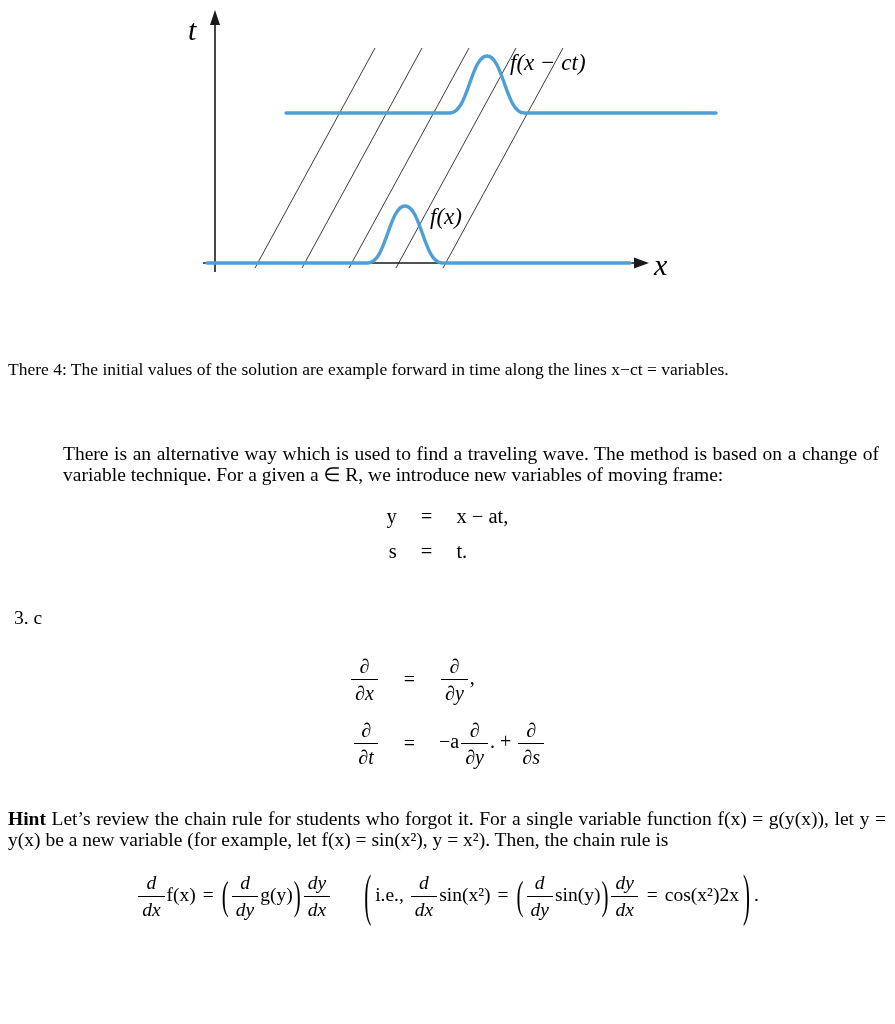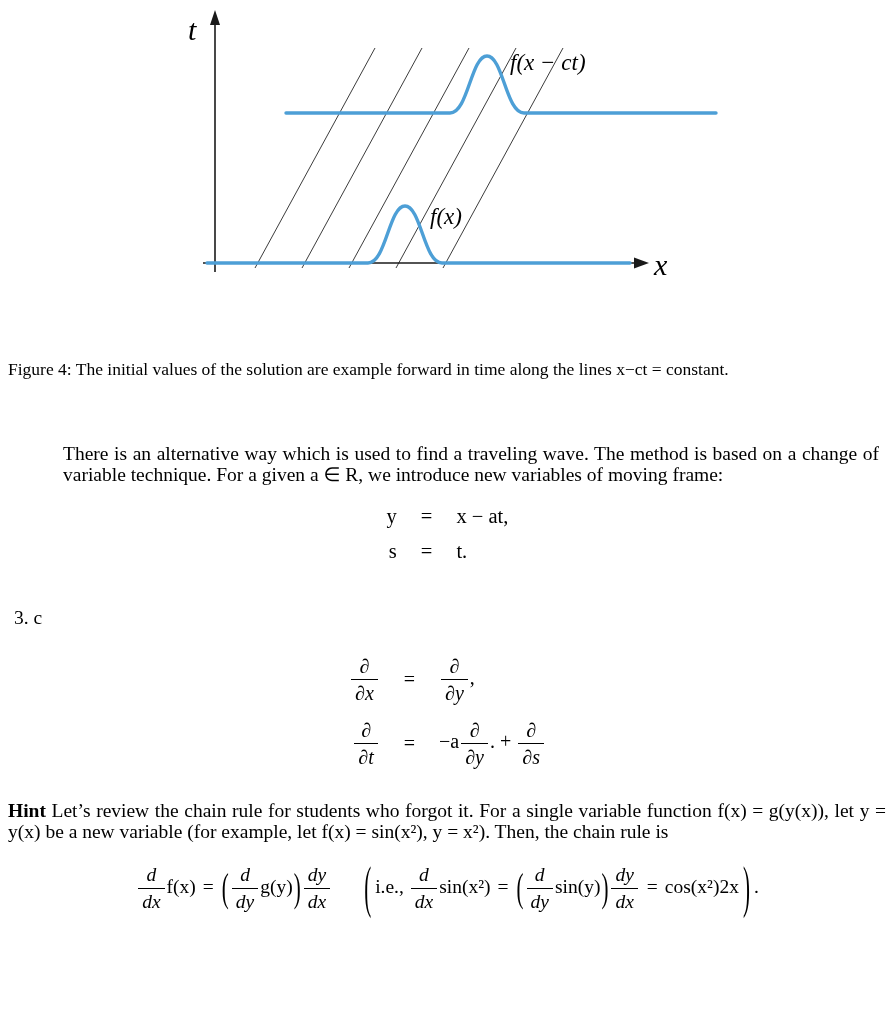--- a/index.html
+++ b/index.html
@@ -13,21 +13,21 @@
   .charline { stroke:#3c3c3c; stroke-width:1; }
   .axis { stroke:#1a1a1a; stroke-width:1.6; }
   .axis-fill { fill:#1a1a1a; }
   .wave { stroke:#4d9fd6; stroke-width:3.4; fill:none; stroke-linejoin:round; stroke-linecap:round; }
   .axis-label { font-family:"Liberation Serif", serif; font-style:italic; font-size:30px; fill:#000; }
   .fig-label  { font-family:"Liberation Serif", serif; font-style:italic; font-size:23px; fill:#000; }
   
   .caption { margin:50px 8px 0 8px; font-size:17.5px; line-height:1.3; }
   .para { font-size:19.5px; line-height:21px; text-align:justify; }
   .intro { margin:62px 16px 0 63px; }
-  .hint  { margin:32px 9px 0 8px; }
+  .hint  { margin:40px 9px 0 8px; }
   .mi { }
   .rm { font-style:normal; }
   .bold { font-weight:bold; }
   
   .eq-grid { display:grid; grid-template-columns:max-content max-content max-content;
              column-gap:17px; row-gap:12px; justify-content:center; align-items:center; }
   .eq-grid .lhs { justify-self:end; white-space:nowrap; }
   .eq-grid .rhs { justify-self:start; white-space:nowrap; }
   .mf { margin-top:20px; font-size:20.5px; }
   .chain { margin-top:26px; font-size:20px; row-gap:14px; }
@@ -68,21 +68,21 @@
       </g>
       <path class="wave" d="M 207 263 L 368 263 C 386 263 389 206 405 206 C 421 206 424 263 442 263 L 630 263"></path>
       <path class="wave" d="M 286 113 L 450 113 C 468 113 471 56 487 56 C 503 56 506 113 524 113 L 716 113"></path>
       <text class="axis-label" x="188" y="40">t</text>
       <text class="axis-label" x="654" y="275">x</text>
       <text class="fig-label" x="430" y="224">f(x)</text>
       <text class="fig-label" x="510" y="70">f(x − ct)</text>
     </svg>
   </div>
 
-  <p class="caption"><span>Figure 4:</span><span> The initial values of the solution are example forward in time along the lines </span><span class="mi">x−ct</span><span> = constant.</span></p>
+  <p class="caption"><span>There 4:</span><span> The initial values of the solution are example forward in time along the lines </span><span class="mi">x−ct</span><span> = variables.</span></p>
 
   <p class="para intro"><span>There is an alternative way which is used to find a </span><span class="mi">traveling wave</span><span>. The method is based on a change of variable technique. For a given </span><span class="mi">a ∈ R</span><span>, we introduce new variables of moving frame:</span></p>
 
   <div class="eq-grid mf">
     <span class="lhs mi">y</span>
     <span class="rel">=</span>
     <span class="rhs mi">x − at,</span>
     <span class="lhs mi">s</span>
     <span class="rel">=</span>
     <span class="rhs mi">t.</span>

